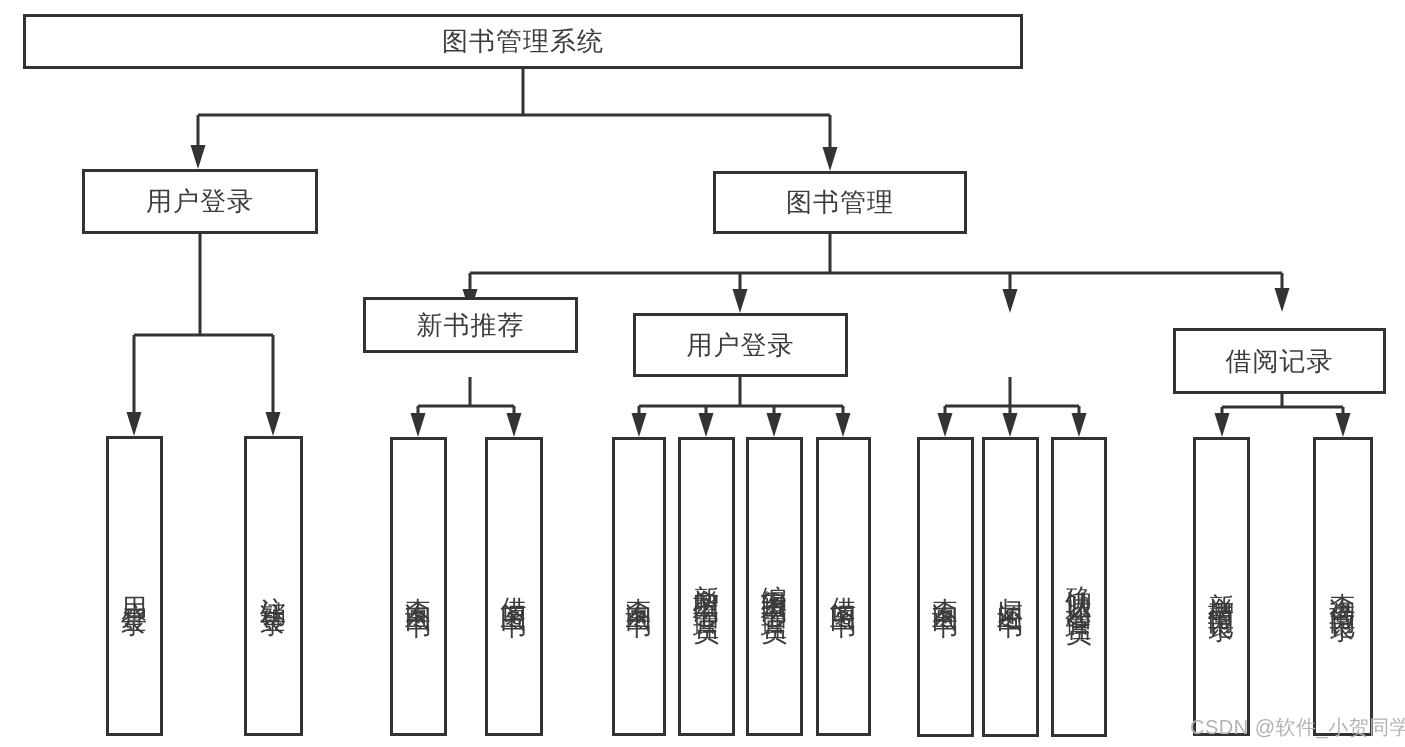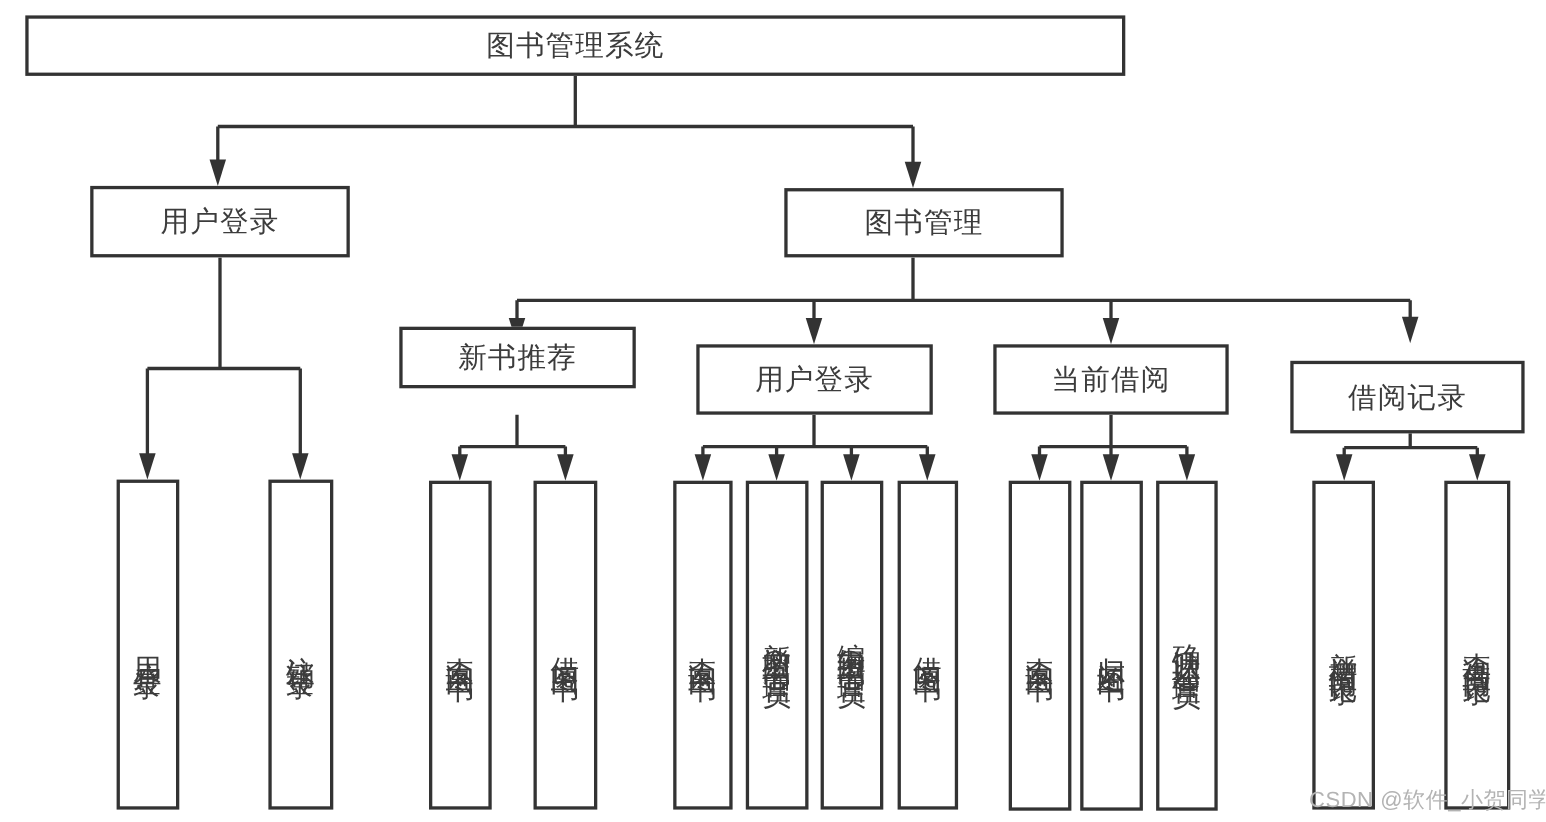--- a/index.html
+++ b/index.html
@@ -77,23 +77,20 @@
   <div class="node h" style="left:713px;top:171px;width:254px;height:63px">
     <span>图书管理</span>
   </div>
 
   <div class="node h" style="left:363px;top:297px;width:215px;height:56px">
     <span>新书推荐</span>
   </div>
   <div class="node h" style="left:633px;top:313px;width:215px;height:64px">
     <span>用户登录</span>
   </div>
-  <div class="node h" style="left:903px;top:313px;width:214px;height:64px">
-    <span>当前借阅</span>
-  </div>
   <div class="node h" style="left:1173px;top:328px;width:213px;height:66px">
     <span>借阅记录</span>
   </div>
 
   <div class="node v" style="left:106px;top:436px;width:57px;height:300px">
     <span>用户登录</span>
   </div>
   <div class="node v" style="left:244px;top:436px;width:59px;height:300px">
     <span>注销登录</span>
   </div>

